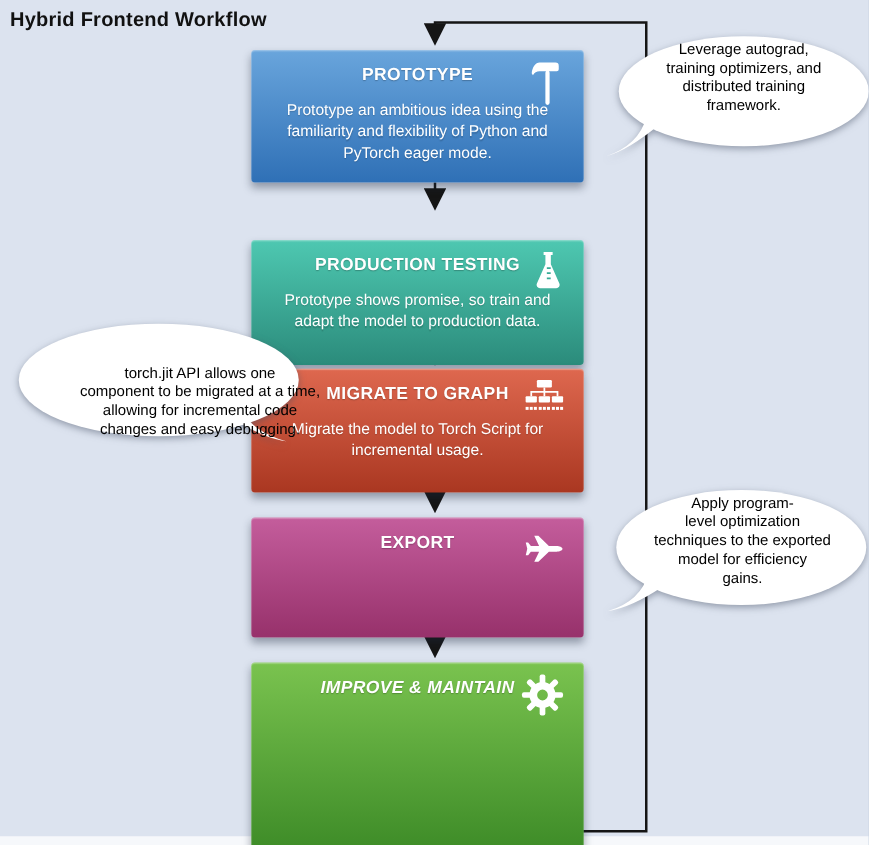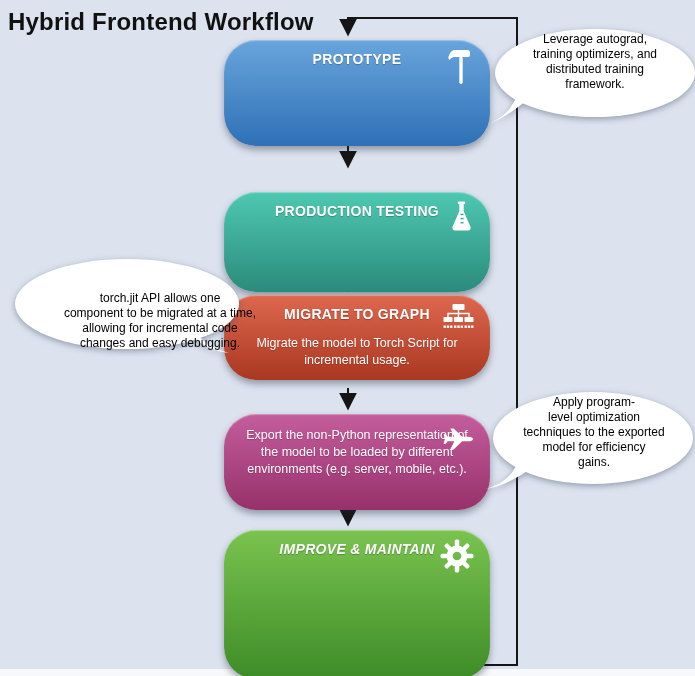--- a/index.html
+++ b/index.html
@@ -8,41 +8,41 @@
     position:relative; width:695px; height:676px; overflow:hidden;
     background:#dce3ef;
     font-family:"Liberation Sans", sans-serif;
   }
   .bottom-strip{
     position:absolute; left:0; right:0; bottom:0; height:7px;
     background:#f6f8fb;
   }
   .page-title{
     position:absolute; left:8px; top:8px;
-    font-size:24px; font-weight:bold; color:#111; letter-spacing:.2px;
+    font-size:16px; font-weight:bold; color:#111; letter-spacing:.2px;
   }
   .connector-layer{ position:absolute; left:0; top:0; z-index:1; }
   .step-box{
-    position:absolute; left:224px; width:266px; z-index:2;
-    border-radius:32px;
+    position:absolute; left:201px; width:266px; z-index:2;
+    border-radius:3px;
     box-shadow:0 4px 7px rgba(30,40,60,.40), inset 0 1px 1px rgba(255,255,255,.35);
     color:#fff; text-align:center;
   }
   .step-title{
     margin-top:11px; font-size:14px; font-weight:bold; letter-spacing:.3px;
     text-shadow:0 1px 1px rgba(0,0,0,.25);
   }
   .step-desc{
     margin-top:13px; padding:0 12px;
     font-size:12.5px; line-height:17px; white-space:pre-line;
     text-shadow:0 1px 1px rgba(0,0,0,.2);
   }
   .box1{ top:40px;  height:106px; background:linear-gradient(#69a5dc,#2f70b6); }
   .box2{ top:172px; height:100px; background:linear-gradient(#4ec8b1,#2b8b7b);margin-top:20px; }
-  .box3{ top:295px; height:85px;  background:linear-gradient(#de684f,#aa3721); }
+  .box3{ top:295px; height:99px;  background:linear-gradient(#de684f,#aa3721); }
   .box4{ top:414px; height:96px;  background:linear-gradient(#c45d9c,#97316b); }
   .box5{ top:530px; height:149px; background:linear-gradient(#7ac34f,#3e8c28);font-style:italic; }
   .step-icon{ position:absolute; top:9px; right:16px; }
   .callout{ position:absolute; z-index:3; }
   .callout svg{ filter:drop-shadow(0 2px 3px rgba(70,80,100,.5)); }
   .callout-text{
     position:absolute; z-index:4; text-align:center; color:#000;
     font-size:12px; line-height:15px; white-space:pre-line;
   }
   .co1{ left:485px; top:28px; }
@@ -66,30 +66,35 @@
     </defs>
     <path d="M348,146 L348,165" stroke="#151515" stroke-width="2" fill="none" marker-end="url(#arrow)"></path>
     <path d="M348,272 L348,289" stroke="#151515" stroke-width="2" fill="none" marker-end="url(#arrow)"></path>
     <path d="M348,388 L348,407" stroke="#151515" stroke-width="2" fill="none" marker-end="url(#arrow)"></path>
     <path d="M348,510 L348,523" stroke="#151515" stroke-width="2" fill="none" marker-end="url(#arrow)"></path>
     <path d="M348,645 L348,665 L517,665 L517,18 L348,18 L348,33" stroke="#151515" stroke-width="2" fill="none" marker-end="url(#arrow)"></path>
   </svg>
 
   <div class="step-box box1">
     <div class="step-title">PROTOTYPE</div>
+    <div class="step-desc">Prototype an ambitious idea using the
+familiarity and flexibility of Python and
+PyTorch eager mode.</div>
     <span class="step-icon">
       <svg width="26" height="36" viewBox="0 0 24 34">
         <path fill="#fff" d="M6,1 h12 a2.5,2.5 0 0 1 2.5,2.5 v2.5 a1.5,1.5 0 0 1 -1.5,1.5 h-13 c-2.2,0 -4,1.2 -5,3 L0,9 C0.6,4.5 3,1 6,1 z"></path>
         <rect fill="#fff" x="10.4" y="7" width="3.2" height="26" rx="1.6"></rect>
       </svg>
     </span>
   </div>
 
   <div class="step-box box2">
     <div class="step-title">PRODUCTION TESTING</div>
+    <div class="step-desc">Prototype shows promise, so train and
+adapt the model to production data.</div>
     <span class="step-icon">
       <svg width="25" height="31" viewBox="0 0 24 30">
         <path fill="#fff" d="M8.5,0.5 h7 v2.4 h-1.4 v7.1 l6.6,15 a2.6,2.6 0 0 1 -2.4,3.6 H5.7 a2.6,2.6 0 0 1 -2.4,-3.6 l6.6,-15 V2.9 H8.5 z"></path>
         <g stroke="#36ab97" stroke-width="1.4">
           <line x1="11" y1="13" x2="14" y2="13"></line>
           <line x1="11" y1="17" x2="14" y2="17"></line>
           <line x1="11" y1="21" x2="14" y2="21"></line>
         </g>
       </svg>
     </span>
@@ -120,23 +125,21 @@
             <rect x="17.6" y="21.5" width="2.4" height="2.4"></rect>
           <rect x="21.5" y="21.5" width="2.4" height="2.4"></rect>
             <rect x="24.8" y="21.5" width="2.4" height="2.4"></rect>
             <rect x="28.1" y="21.5" width="2.4" height="2.4"></rect>
         </g>
       </svg>
     </span>
   </div>
 
   <div class="step-box box4">
-    <div class="step-desc">Export the non-Python representation of
-the model to be loaded by different
-environments (e.g. server, mobile, etc.).</div>
+    <div class="step-title">EXPORT</div>
     <span class="step-icon" style="top:13px;">
       <svg width="33" height="24" viewBox="0 0 32 24">
         <path fill="#fff" d="M31.5,12 c0,-1.4 -2.6,-2.3 -4.6,-2.3 h-6.3 L12.2,1.6 H8.9 l3.9,8.1 H6.2 L4,6.9 H2.1 L3.3,12 2.1,17.1 H4 l2.2,-2.8 h6.6 L8.9,22.4 h3.3 l8.4,-8.1 h6.3 c2,0 4.6,-0.9 4.6,-2.3 z"></path>
       </svg>
     </span>
   </div>
 
   <div class="step-box box5">
     <div class="step-title">IMPROVE &amp; MAINTAIN</div>
     <span class="step-icon">

